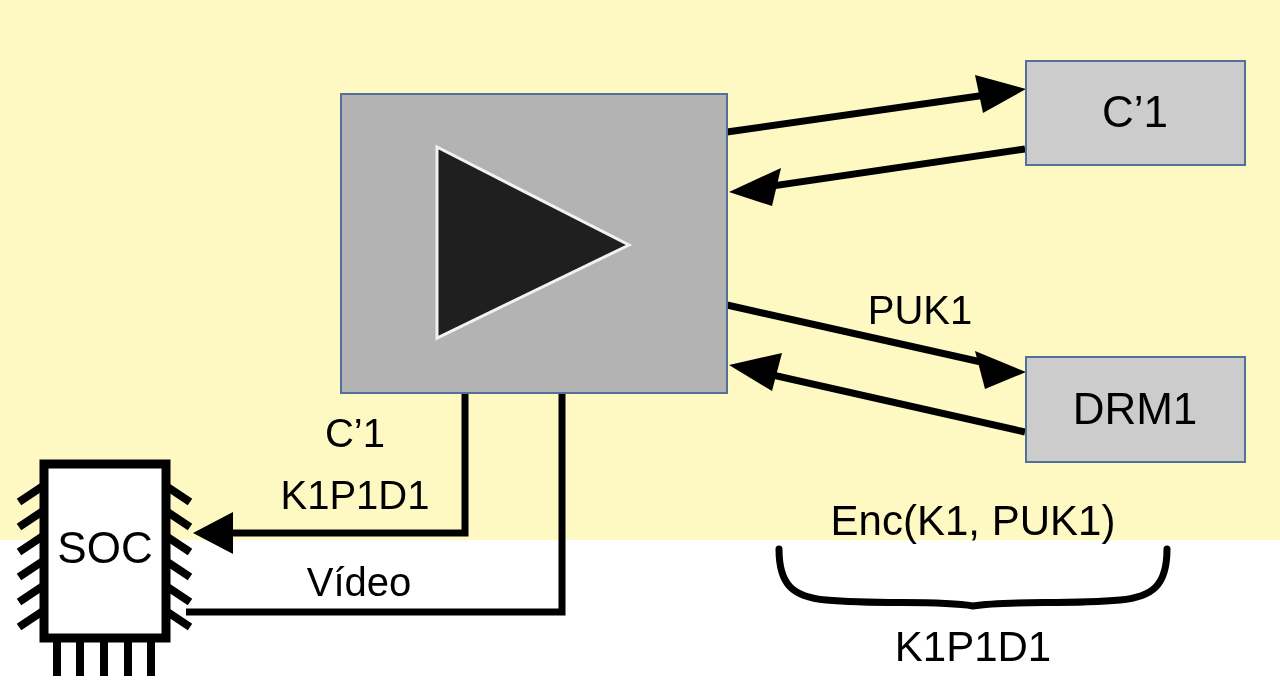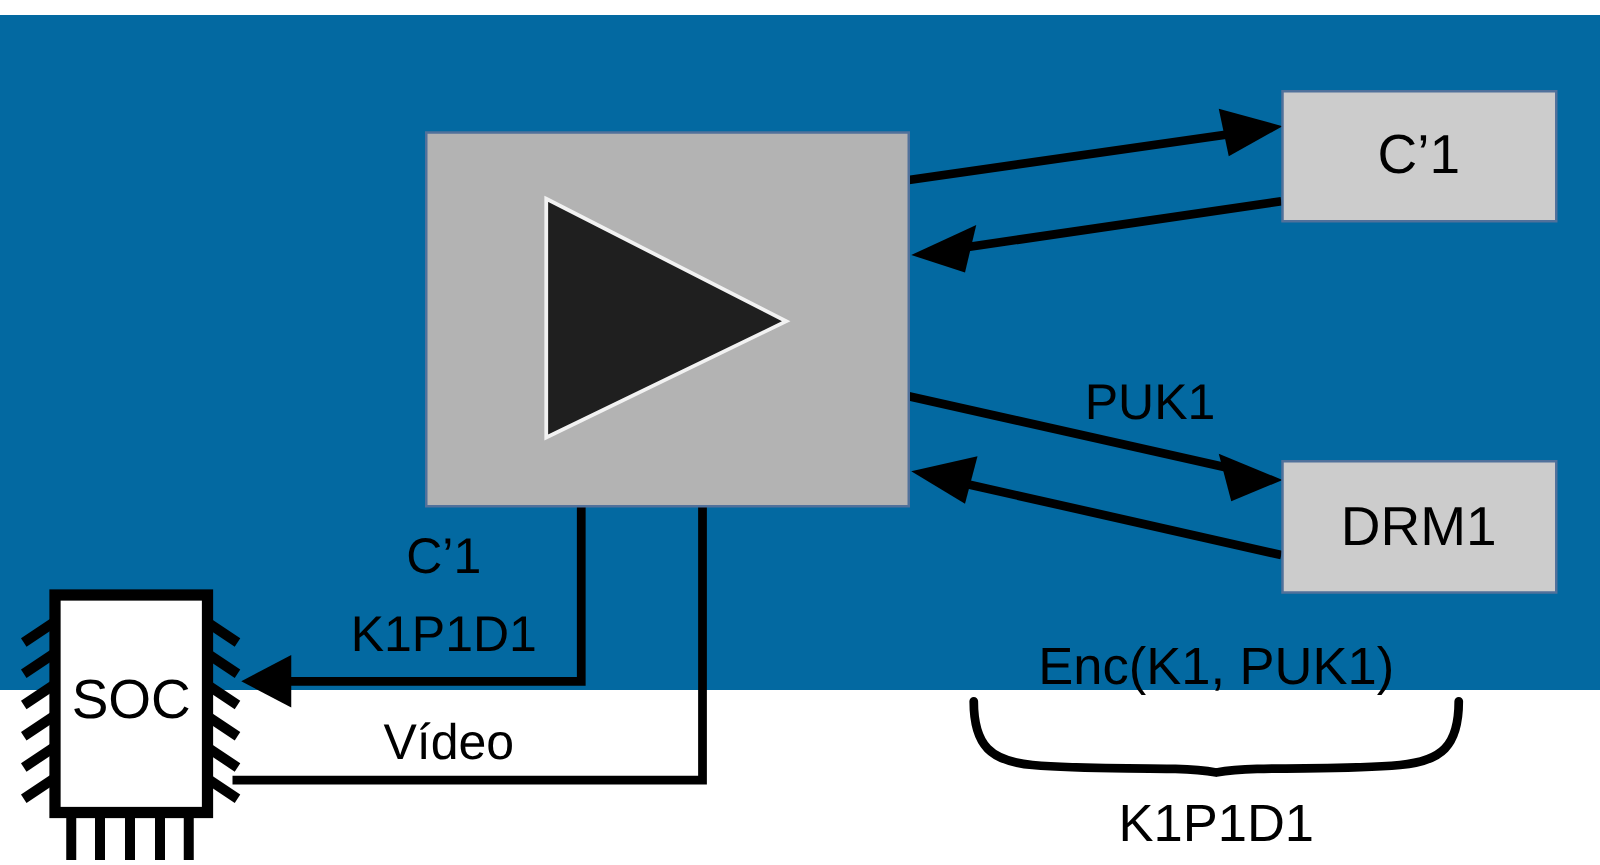--- a/index.html
+++ b/index.html
@@ -10,22 +10,21 @@
   body {
     width: 1280px;
     height: 692px;
     font-family: "Liberation Sans", sans-serif;
     overflow: hidden;
   }
   #diagram-root {
     position: relative;
     width: 1280px;
     height: 540px;
-    background: #0369a1;
-    margin-top: 12px;
+    background: #fef9c3;
   }
   #diagram-svg {
     position: absolute;
     top: 0;
     left: 0;
     width: 1280px;
     height: 692px;
     display: block;
   }
   .dg-text {

